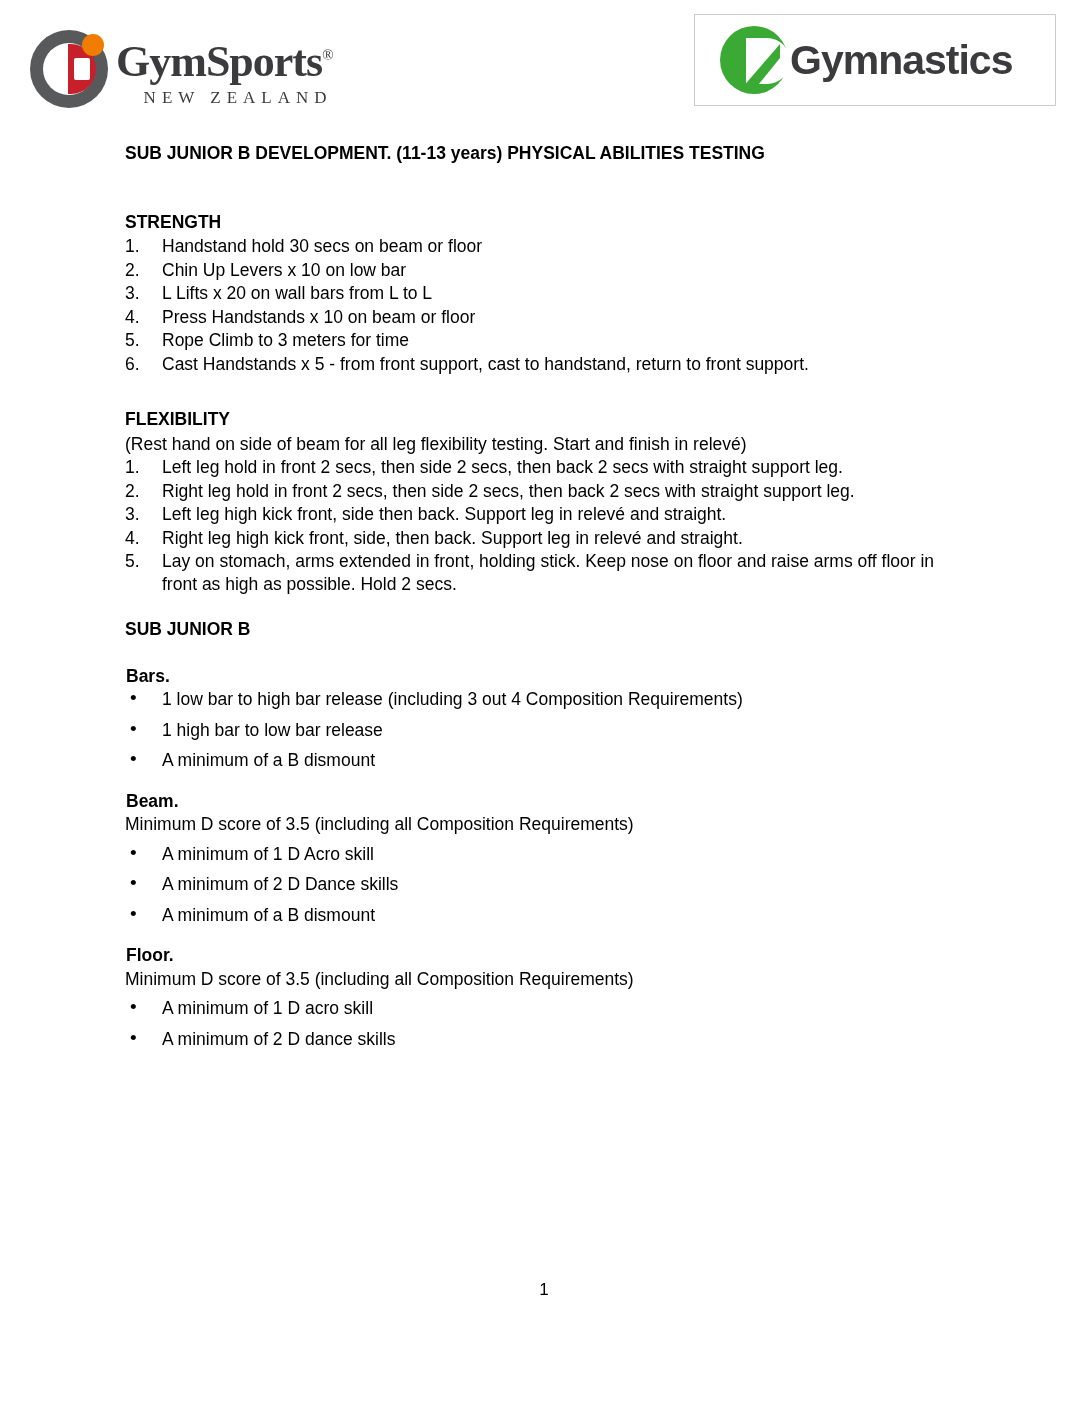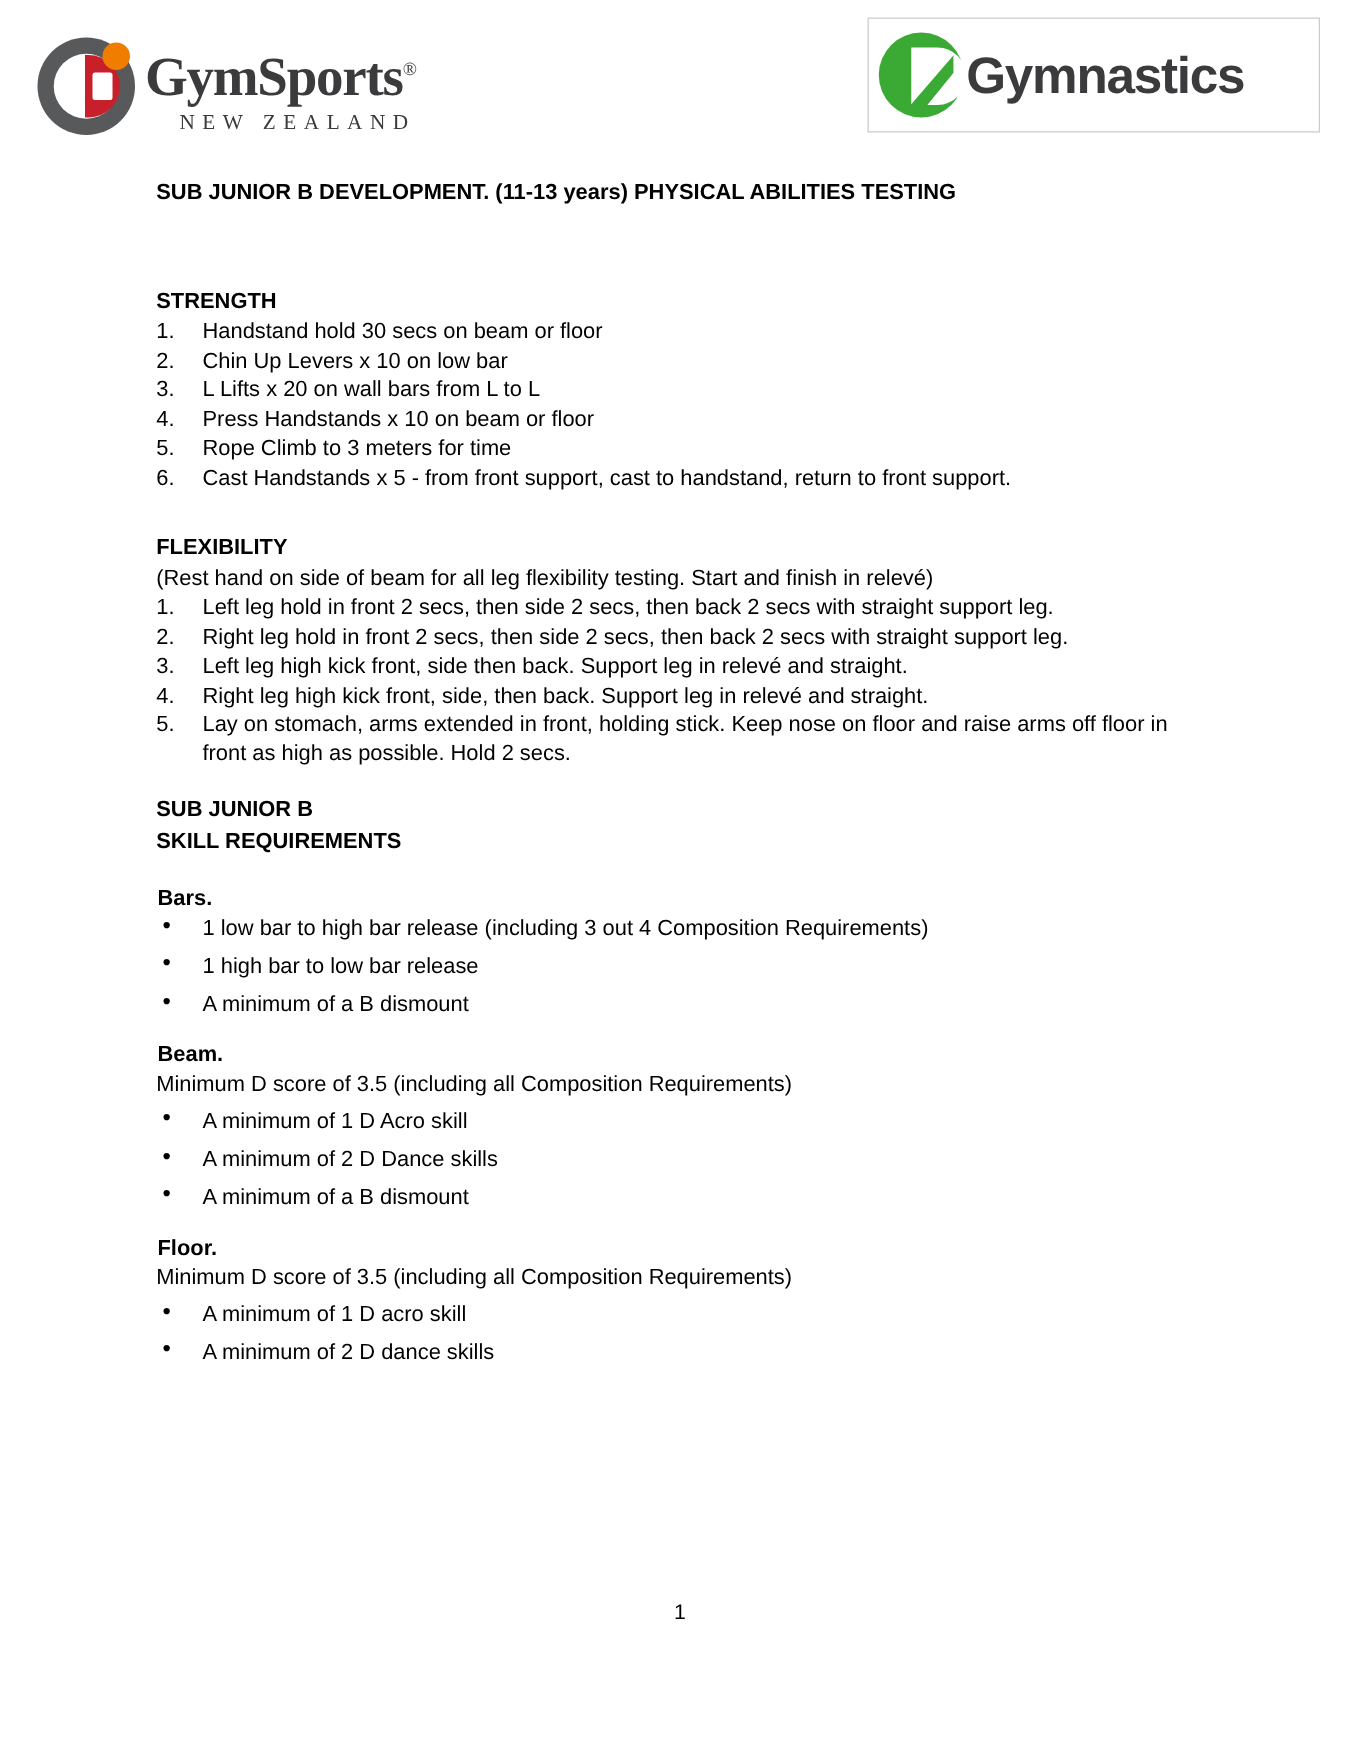--- a/index.html
+++ b/index.html
@@ -113,21 +113,21 @@
   .logo-gymnastics {
     position: absolute;
     right: 32px;
     top: 14px;
     width: 362px;
     height: 92px;
     border: 1px solid #cccccc;
     box-sizing: border-box;
     display: flex;
     align-items: center;
-    padding-left: 8px;
+    padding-left: 25px;
     background: #ffffff;
   }
   .gn-mark {
     position: relative;
     width: 68px;
     height: 68px;
     flex: none;
   }
   .gn-circle {
     position: absolute;
@@ -163,21 +163,21 @@
     position: absolute;
     left: 125px;
     top: 142px;
     width: 840px;
     font-size: 17.5px;
     line-height: 22.5px;
   }
   .doc-title {
     font-weight: bold;
     font-size: 17.5px;
-    margin-bottom: 64px;
+    margin-bottom: 46px;
   }
   .section-head {
     font-weight: bold;
     font-size: 17.5px;
     margin: 0 0 2px 0;
   }
   .note-line {
     margin: 0 0 1px 0;
   }
   ol.num {
@@ -290,21 +290,20 @@
       <li><span class="n">1.</span><span>Left leg hold in front 2 secs, then side 2 secs, then back 2 secs with straight support leg.</span></li>
       <li><span class="n">2.</span><span>Right leg hold in front 2 secs, then side 2 secs, then back 2 secs with straight support leg.</span></li>
       <li><span class="n">3.</span><span>Left leg high kick front, side then back. Support leg in relevé and straight.</span></li>
       <li><span class="n">4.</span><span>Right leg high kick front, side, then back. Support leg in relevé and straight.</span></li>
       <li><span class="n">5.</span><span>Lay on stomach, arms extended in front, holding stick. Keep nose on floor and raise arms off floor in front as high as possible. Hold 2 secs.</span></li>
     </ol>
 
     <div class="gap-md"></div>
 
     <div class="section-head">SUB JUNIOR B</div>
-    <div class="section-head">SKILL REQUIREMENTS</div>
 
     <div class="gap-md"></div>
 
     <div class="sub-head">Bars.</div>
     <ul class="bul">
       <li><span class="b">•</span><span>1 low bar to high bar release (including 3 out 4 Composition Requirements)</span></li>
       <li><span class="b">•</span><span>1 high bar to low bar release</span></li>
       <li><span class="b">•</span><span>A minimum of a B dismount</span></li>
     </ul>
 

